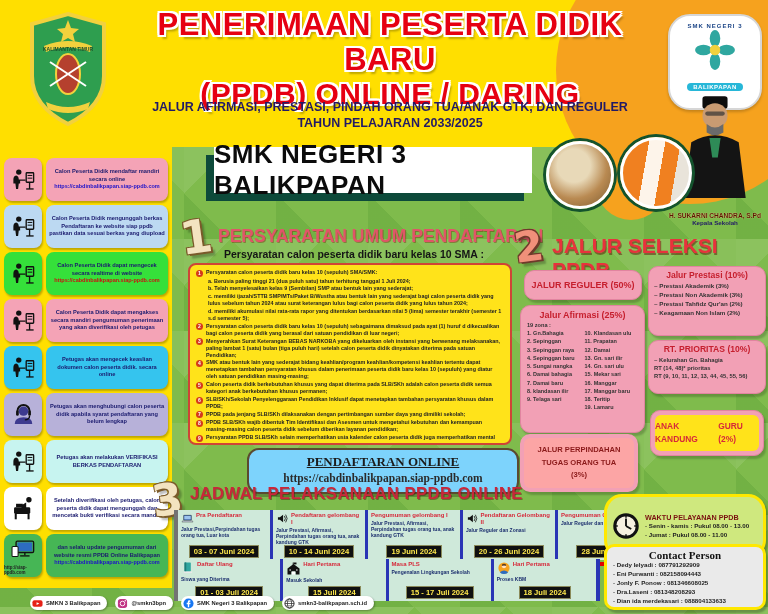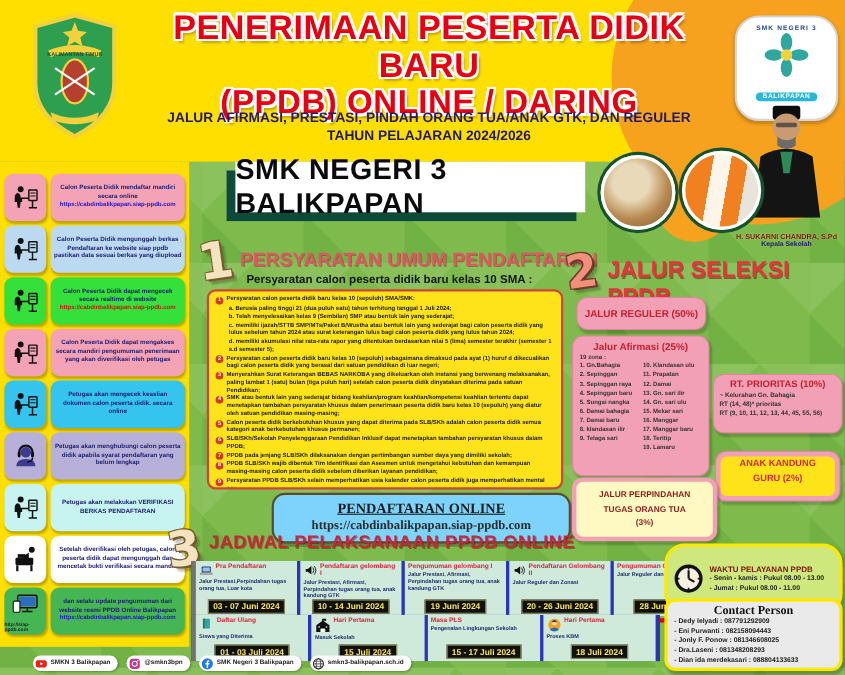--- a/index.html
+++ b/index.html
@@ -86,24 +86,24 @@
   .bx-afirmasi{left:520px;top:305px;width:125px;height:128px;padding:4px 6px;}
   .bx-afirmasi .h{font-size:9px;font-weight:900;color:#c61f2e;text-align:center;}
   .bx-afirmasi .z{font-size:5.6px;font-weight:900;color:#333;margin:2px 0 1px;}
   .zcols{display:flex;gap:4px;}
   .zcol{flex:1;}
   .zcol span{display:block;font-size:5.5px;font-weight:700;color:#333;line-height:1.5;}
   .bx-rt{left:648px;top:340px;width:118px;height:54px;padding:3px 5px;}
   .bx-rt .h{font-size:8.6px;font-weight:900;color:#c61f2e;text-align:center;margin-bottom:2px;}
   .bx-rt .i{font-size:5.8px;font-weight:700;color:#333;line-height:1.4;}
   .bx-anak{left:650px;top:410px;width:114px;height:46px;padding:4px;}
-  .bx-anak .inner{background:#ffe31a;border-radius:6px;height:100%;display:flex;flex-direction:column;
-    align-items:center;justify-content:flex-start;}
+  .bx-anak .inner{background:#ffe31a;border-radius:6px;height:100%;display:flex;flex-direction:row;
+    align-items:center;justify-content:center;}
   .bx-anak .inner span{font-size:8.4px;font-weight:900;color:#d6293a;line-height:1.6;}
-  .bx-pindah{position:absolute;left:520px;top:434px;width:132px;height:58px;background:#fef9c3;
+  .bx-pindah{position:absolute;left:520px;top:434px;width:118px;height:58px;background:#fca5a5;
     border:4px solid #f2a0b5;border-radius:10px;box-sizing:border-box;display:flex;flex-direction:column;
     align-items:center;justify-content:center;box-shadow:2px 3px 2px rgba(0,0,0,.2);}
   .bx-pindah span{font-size:7.6px;font-weight:900;color:#8b1a1a;line-height:1.65;}
   
   .s3-title{position:absolute;left:190px;top:484px;font-size:16.5px;font-weight:900;color:#c8273a;
     letter-spacing:.5px;text-shadow:1px 1px 0 rgba(80,0,0,.4);}
   .sched{position:absolute;left:174px;top:510px;width:480px;}
   .sch-row{display:flex;background:#2a35b5;gap:3px;border-left:4px solid #737373;border-right:4px solid #2a35b5;}
   .sch-cell{flex:1;background:#cfe9da;padding:2px 3px;display:flex;flex-direction:column;min-height:42px;box-sizing:border-box;}
   .sch-top{display:flex;gap:2px;align-items:flex-start;}
@@ -257,21 +257,21 @@
     <path d="M20 92 q22 10 44 0 l-2 7 q-20 8 -40 0z" fill="#f2d13d"></path>
     <text x="42" y="41" text-anchor="middle" font-size="5" font-weight="bold" fill="#1b4d2a">KALIMANTAN TIMUR</text>
   </svg>
 
   <div class="title">
     <span class="l1">PENERIMAAN PESERTA DIDIK BARU</span>
     <span class="l2">(PPDB) ONLINE / DARING</span>
   </div>
   <div class="subtitle">
     <span class="s1">JALUR AFIRMASI, PRESTASI, PINDAH ORANG TUA/ANAK GTK, DAN REGULER</span>
-    <span class="s2">TAHUN PELAJARAN 2024/2026</span>
+    <span class="s2">TAHUN PELAJARAN 2033/2025</span>
   </div>
 
   <div class="smk3">
     <div class="t">SMK NEGERI 3</div>
     <svg width="42" height="42" viewBox="0 0 40 40">
       <g fill="#2fa7a0">
           <ellipse cx="20" cy="9" rx="5" ry="8"></ellipse>
           <ellipse cx="20" cy="31" rx="5" ry="8"></ellipse>
           <ellipse cx="9" cy="20" rx="8" ry="5"></ellipse>
           <ellipse cx="31" cy="20" rx="8" ry="5"></ellipse>
@@ -451,20 +451,27 @@
     <a class="u" style="display:block;text-decoration:none;">https://cabdinbalikpapan.siap-ppdb.com</a>
   </div>
 
   <div class="bignum n2">2</div>
   <div class="s2-title">JALUR SELEKSI PPDB</div>
 
   <div class="pinkbox bx-reguler">
       <span>JALUR REGULER (50%)</span>
     </div>
 
+  <div class="pinkbox bx-prestasi">
+    <div class="h">Jalur Prestasi (10%)</div>
+    <div class="i">~ Prestasi Akademik (3%)</div>
+    <div class="i">~ Prestasi Non Akademik (3%)</div>
+    <div class="i">~ Prestasi Tahfidz Qur'an (2%)</div>
+    <div class="i">~ Keagamaan Non Islam (2%)</div>
+  </div>
 
   <div class="pinkbox bx-afirmasi">
     <div class="h">Jalur Afirmasi (25%)</div>
     <div class="z">19 zona :</div>
     <div class="zcols">
       <div class="zcol">
         <span>1. Gn.Bahagia</span>
           <span>2. Sepinggan</span>
           <span>3. Sepinggan raya</span>
           <span>4. Sepinggan baru</span>

